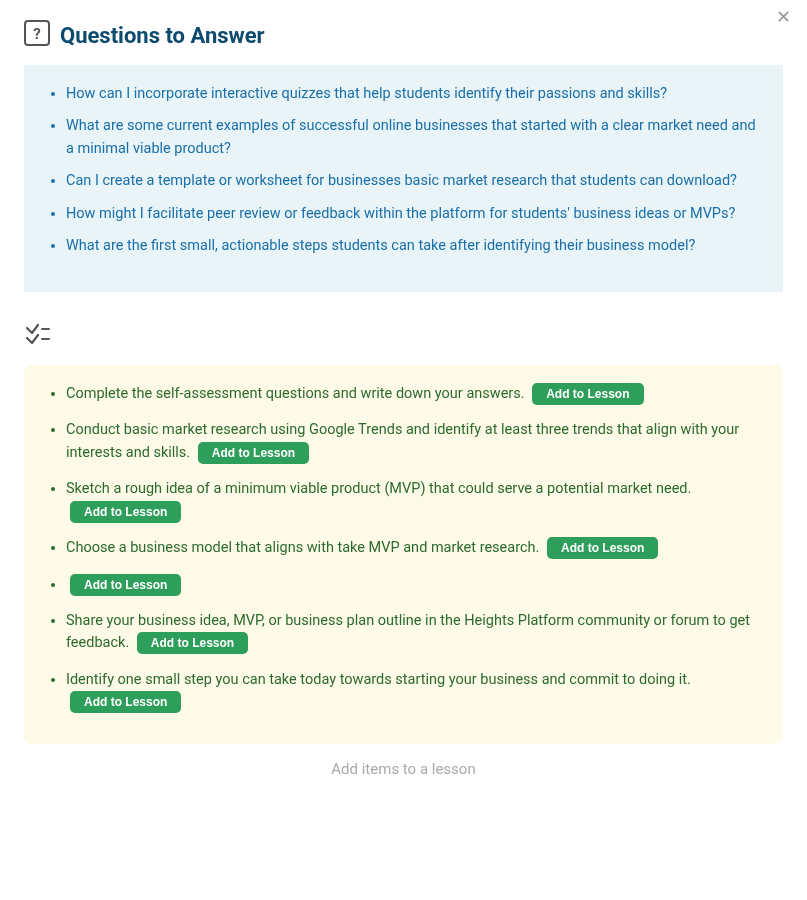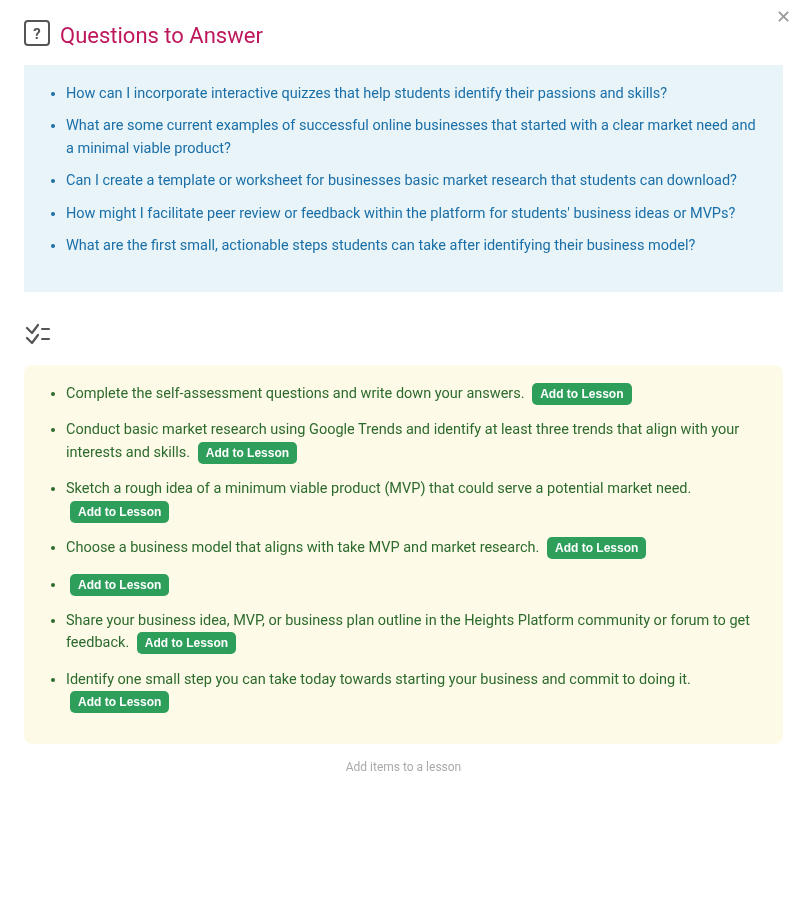--- a/index.html
+++ b/index.html
@@ -37,22 +37,22 @@
       margin-bottom: 14px;
     }
 
     .section-header .icon {
       font-size: 22px;
       color: #555;
     }
 
     .section-title {
       font-size: 22px;
-      font-weight: 400;
-      color: #be185d;
+      font-weight: 700;
+      color: #0c4a6e;
     }
 
     .questions-box {
       background: #e8f4f8;
       border-radius: 0;
       padding: 18px 22px;
       margin-bottom: 28px;
     }
 
     .questions-box ul {
@@ -93,38 +93,38 @@
     .action-items-box ul li:last-child {
       margin-bottom: 12px;
     }
 
     .add-btn {
       display: inline-block;
       background: #2e9e5b;
       color: #fff;
       font-size: 12px;
       font-weight: 600;
-      padding: 4px 8px;
+      padding: 4px 14px;
       border-radius: 5px;
       border: none;
       cursor: pointer;
       white-space: nowrap;
       vertical-align: middle;
       margin-left: 4px;
       text-align: right;
     }
 
     .add-btn-block {
       display: block;
       margin-top: 6px;
     }
 
     .bottom-hint {
       text-align: center;
-      font-size: 12px;
+      font-size: 15px;
       color: #aaa;
       margin-top: 12px;
     }
   </style>
 </head>
 <body>
 
 <button class="close-btn">✕</button>
 
 <div class="section-header">

